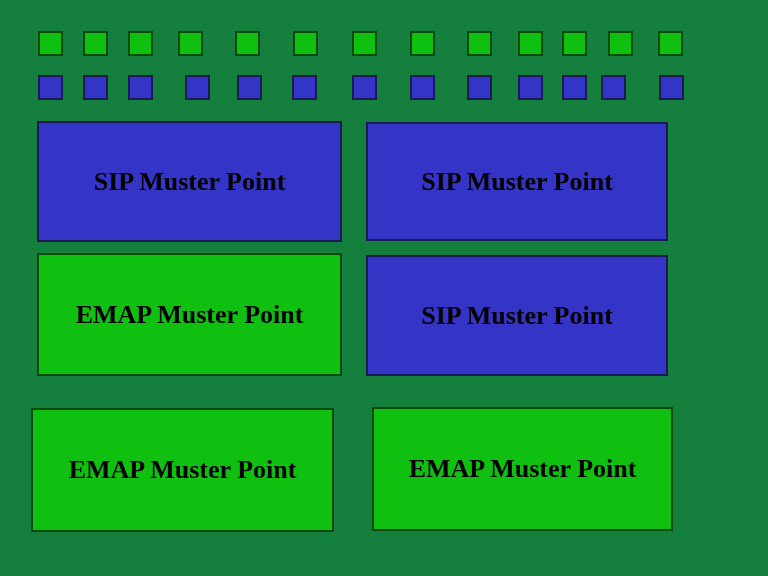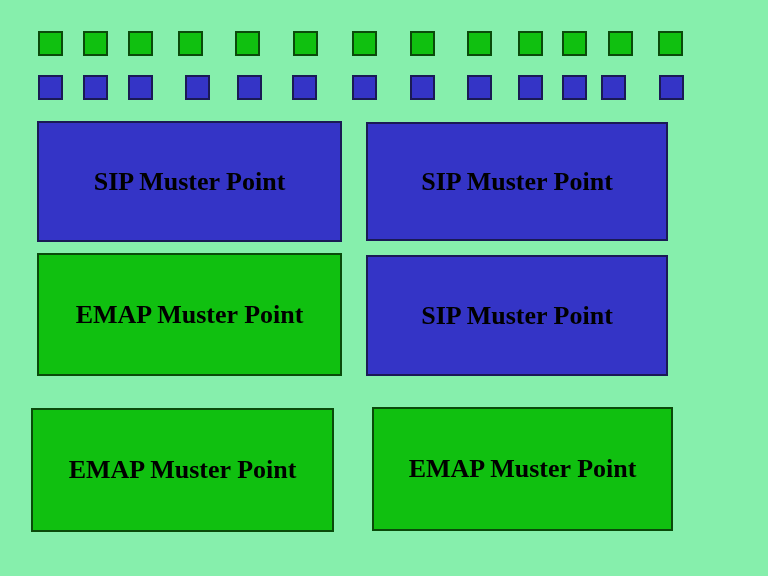--- a/index.html
+++ b/index.html
@@ -33,21 +33,21 @@
     font-weight: bold;
     font-size: 26px;
     color: #000000;
     white-space: nowrap;
     text-align: center;
   }
 </style>
 </head>
 <body>
 
-<div class="canvas" style="width: 768px; height: 576px; background: #86efac;">
+<div class="canvas" style="width: 768px; height: 576px; background: #15803d;">
     <div class="sq" style="left: 38px; top: 31px; width: 25px; height: 25px; background: rgb(16, 192, 16); border-color: rgb(10, 74, 10);"></div>
     <div class="sq" style="left: 83px; top: 31px; width: 25px; height: 25px; background: rgb(16, 192, 16); border-color: rgb(10, 74, 10);"></div>
     <div class="sq" style="left: 128px; top: 31px; width: 25px; height: 25px; background: rgb(16, 192, 16); border-color: rgb(10, 74, 10);"></div>
     <div class="sq" style="left: 178px; top: 31px; width: 25px; height: 25px; background: rgb(16, 192, 16); border-color: rgb(10, 74, 10);"></div>
     <div class="sq" style="left: 235px; top: 31px; width: 25px; height: 25px; background: rgb(16, 192, 16); border-color: rgb(10, 74, 10);"></div>
     <div class="sq" style="left: 293px; top: 31px; width: 25px; height: 25px; background: rgb(16, 192, 16); border-color: rgb(10, 74, 10);"></div>
     <div class="sq" style="left: 352px; top: 31px; width: 25px; height: 25px; background: rgb(16, 192, 16); border-color: rgb(10, 74, 10);"></div>
     <div class="sq" style="left: 410px; top: 31px; width: 25px; height: 25px; background: rgb(16, 192, 16); border-color: rgb(10, 74, 10);"></div>
     <div class="sq" style="left: 467px; top: 31px; width: 25px; height: 25px; background: rgb(16, 192, 16); border-color: rgb(10, 74, 10);"></div>
     <div class="sq" style="left: 518px; top: 31px; width: 25px; height: 25px; background: rgb(16, 192, 16); border-color: rgb(10, 74, 10);"></div>

